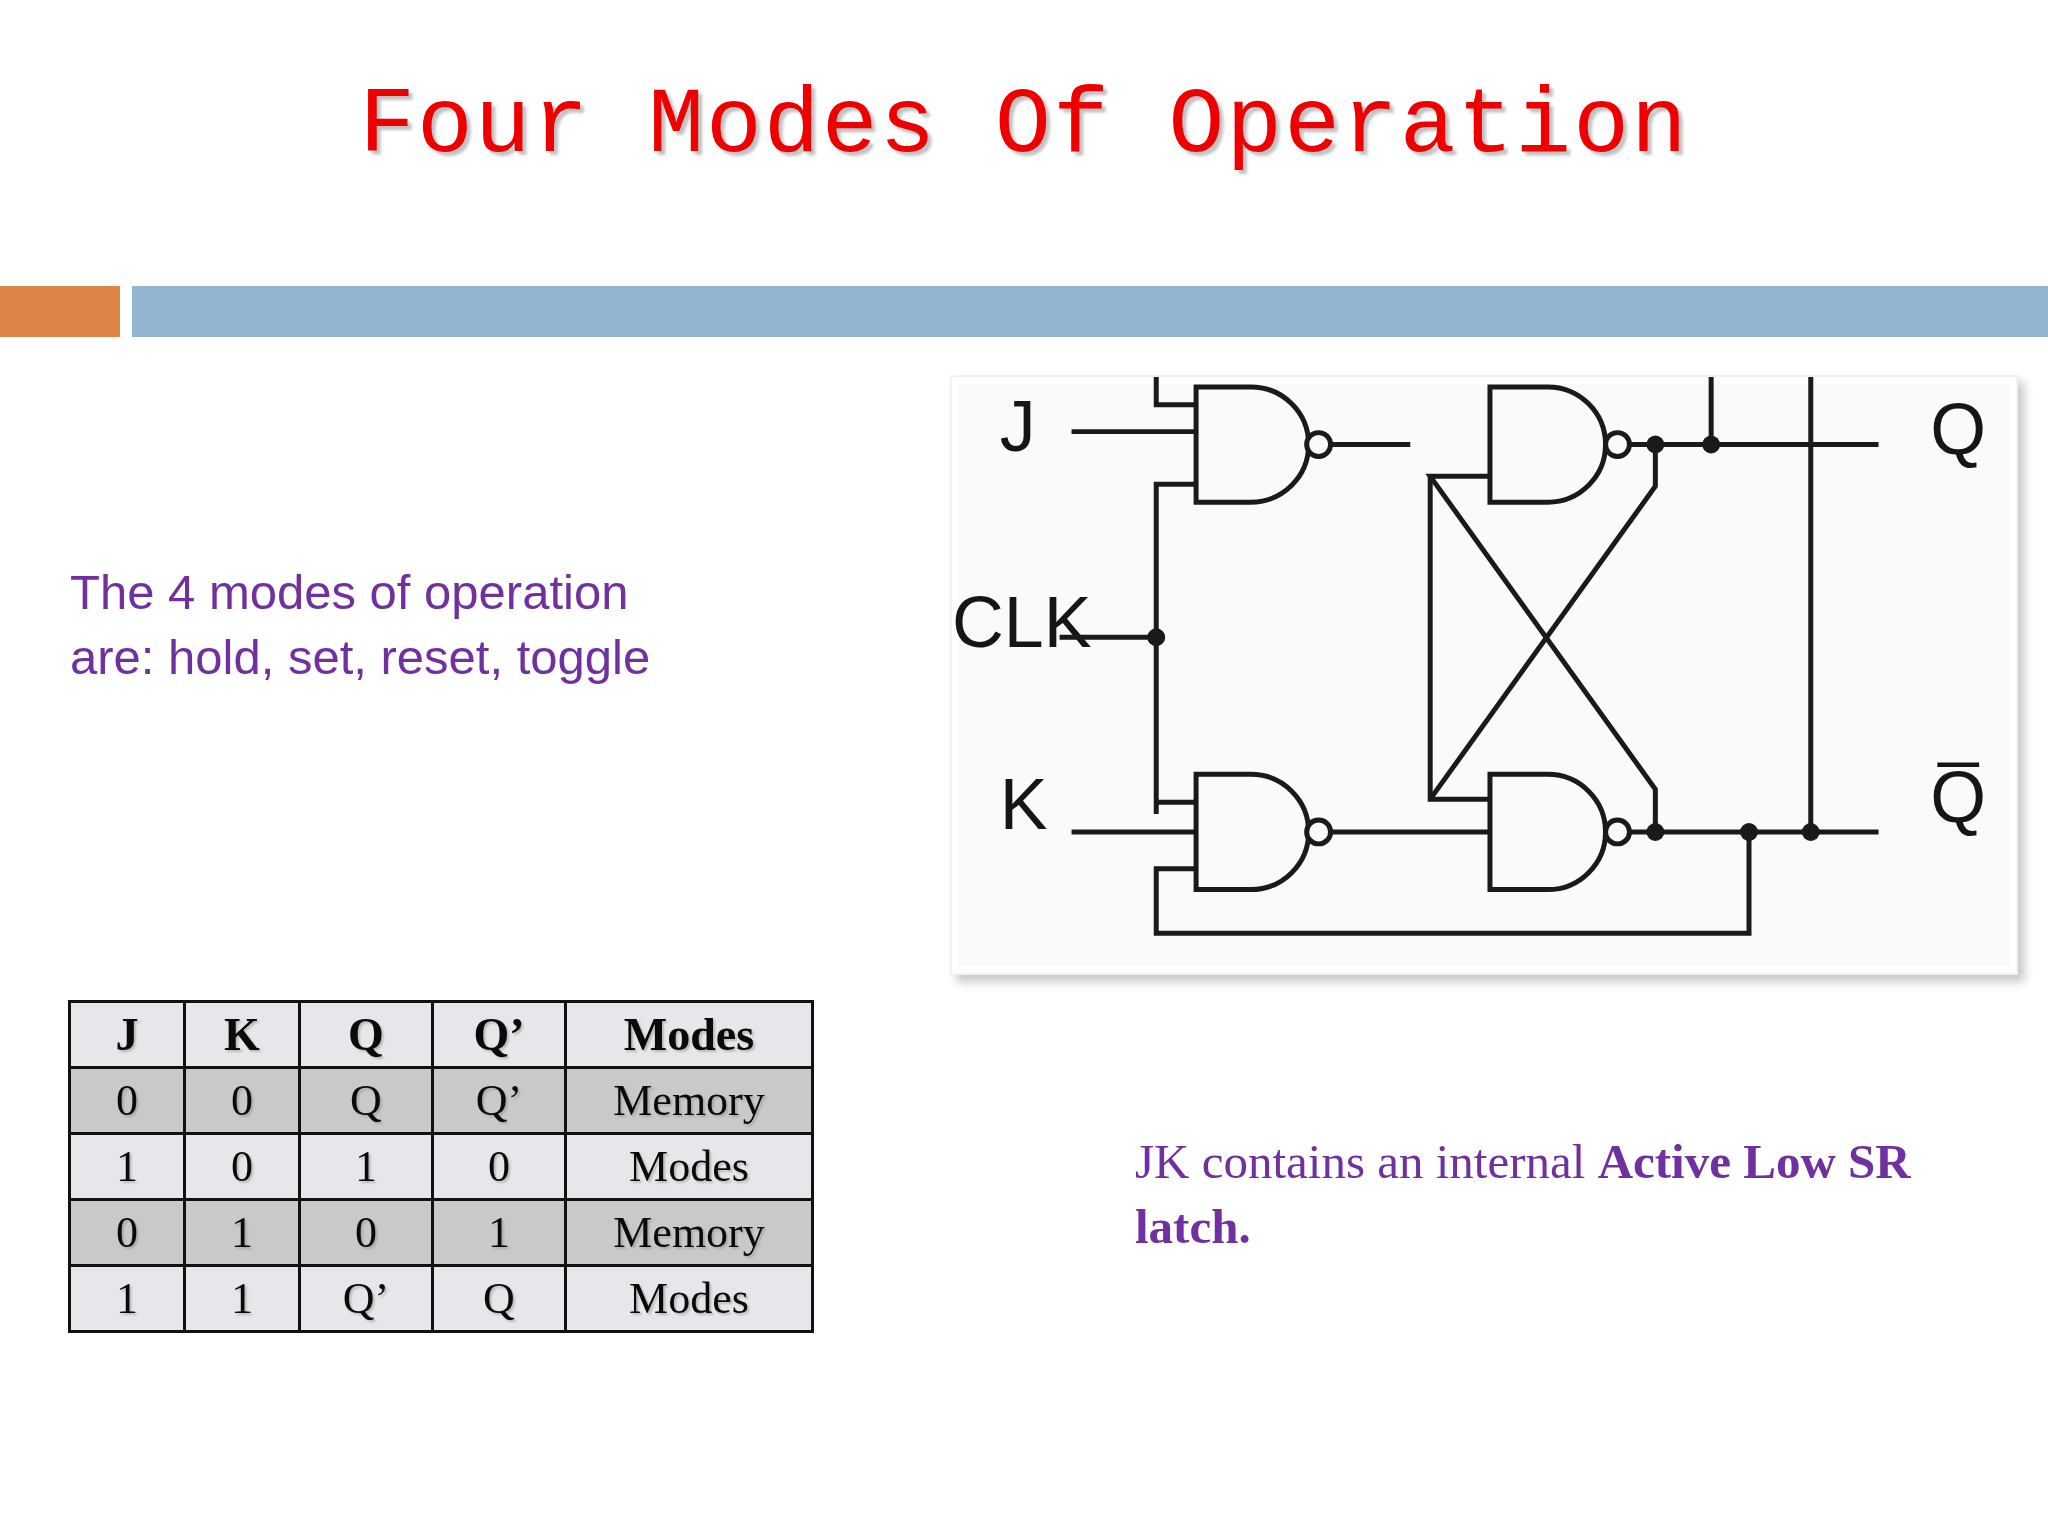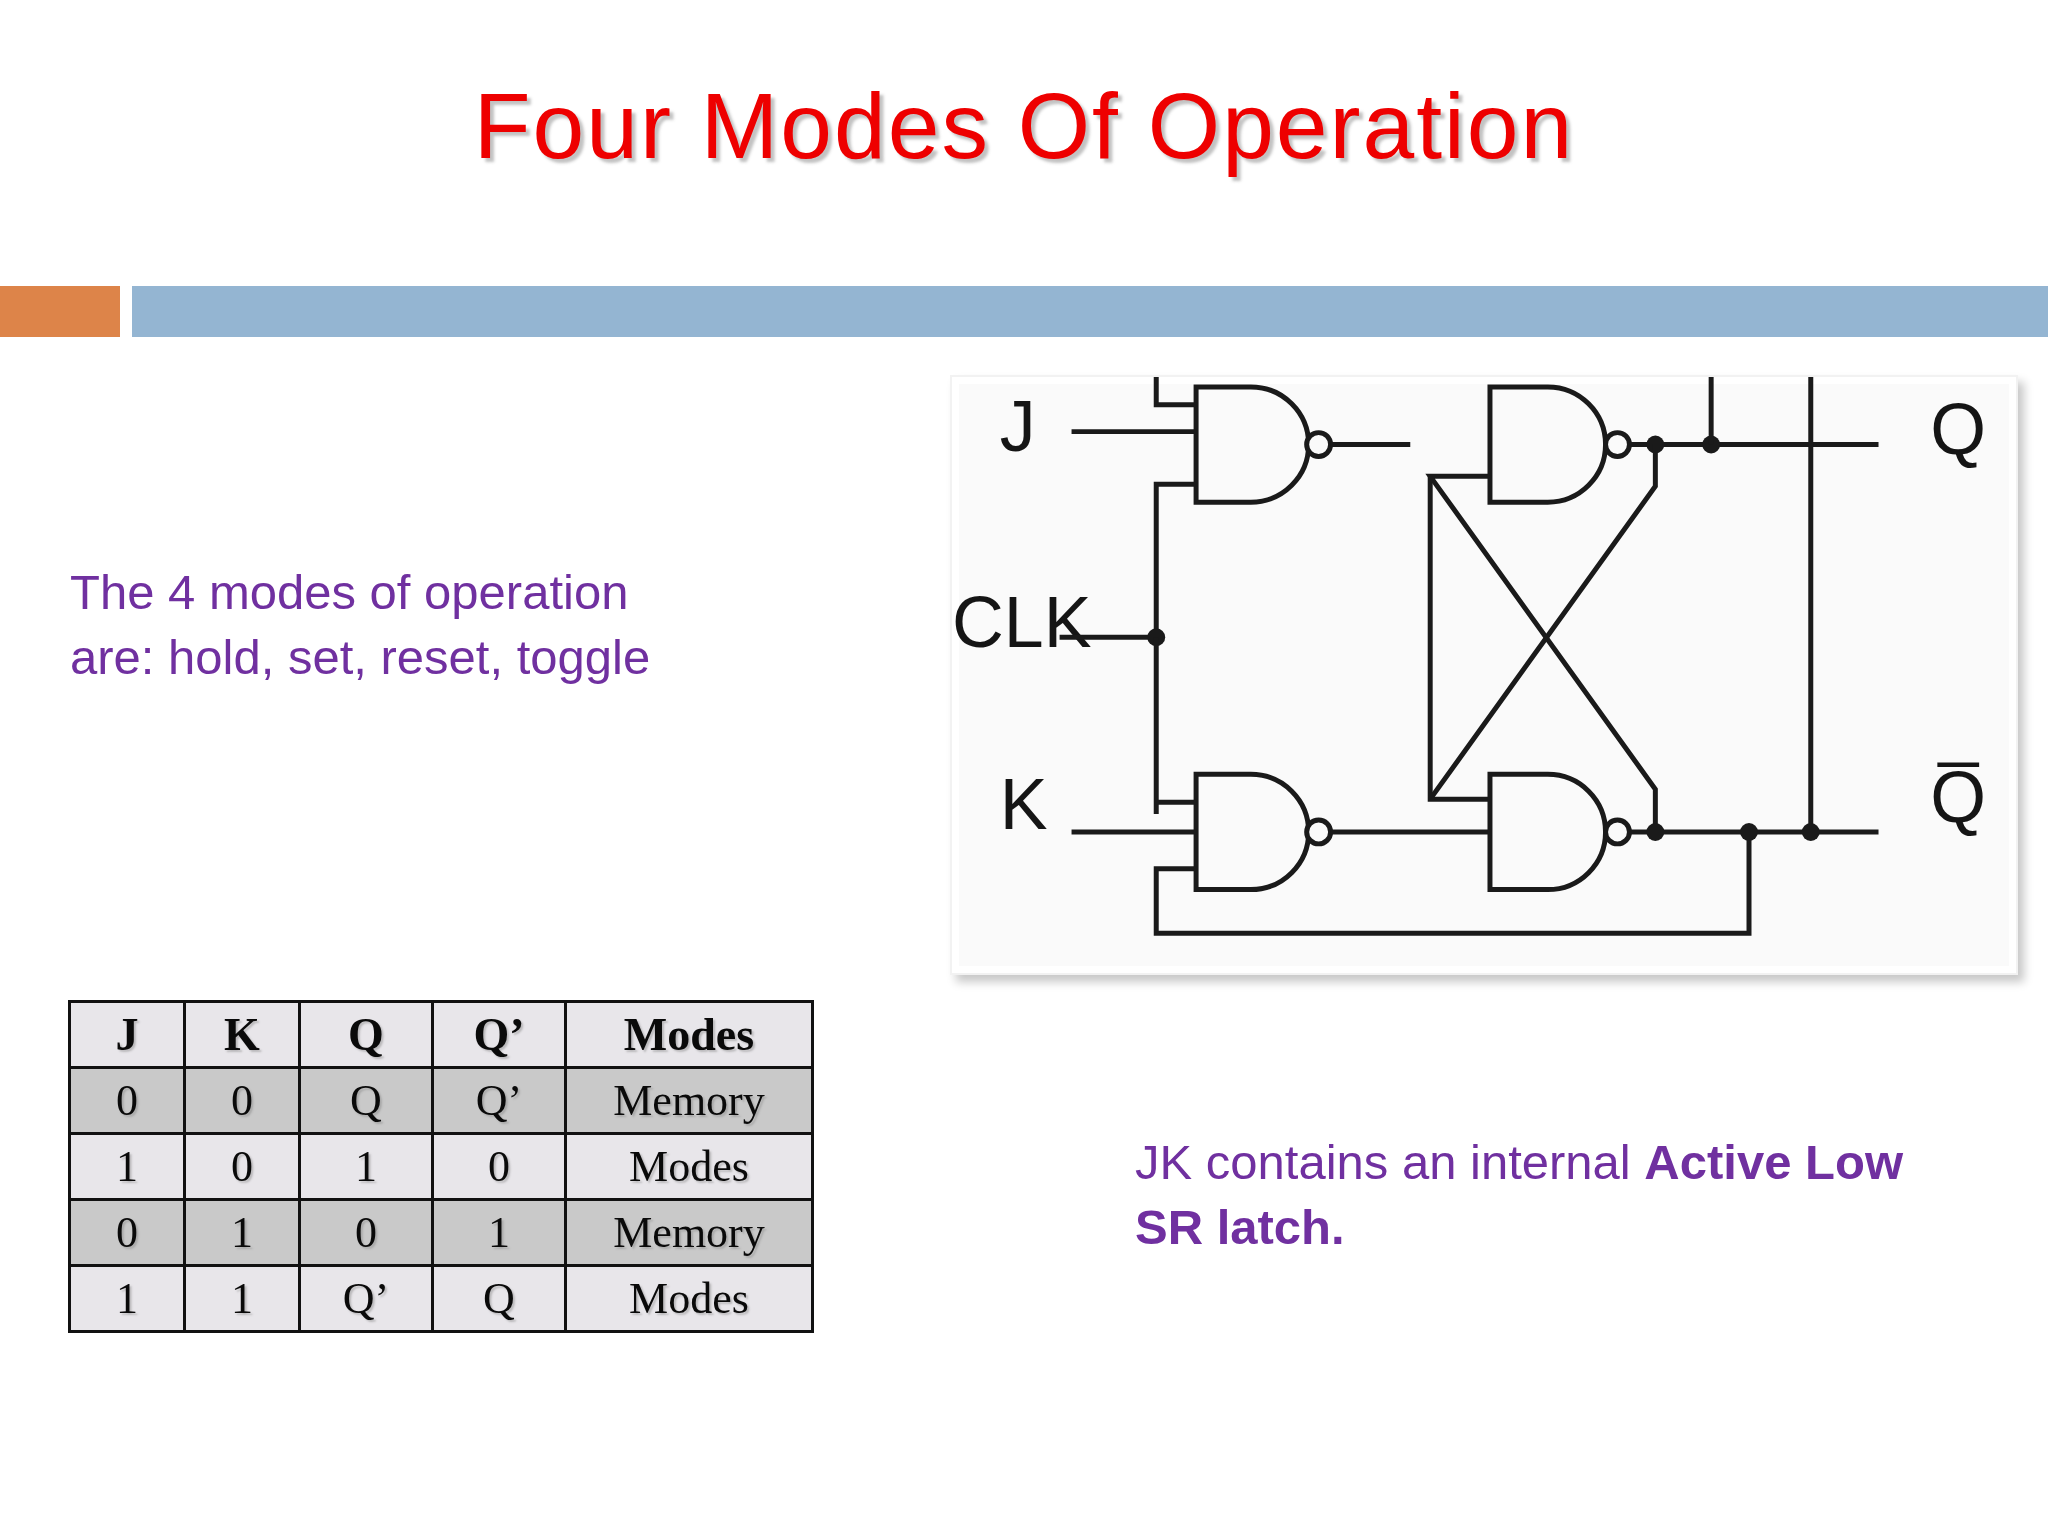--- a/index.html
+++ b/index.html
@@ -15,21 +15,21 @@
     font-family: "Liberation Sans", sans-serif;
   }
 
   
   #slide-title {
     position: absolute;
     left: 0;
     top: 78px;
     width: 2048px;
     text-align: center;
-    font-family: Liberation Sans, sans-serif;
+    font-family: Liberation Mono, monospace;
     font-size: 93px;
     font-weight: 400;
     letter-spacing: 2px;
     color: #EE0000;
     text-shadow: 4px 4px 3px rgba(120,120,120,0.45);
     white-space: nowrap;
     line-height: 1.05;
   }
 
   
@@ -62,21 +62,21 @@
     color: #7030A0;
   }
   #modes-text b { font-weight: normal; }
 
   
   #latch-text {
     position: absolute;
     left: 1135px;
     top: 1130px;
     width: 780px;
-    font-family: Liberation Sans, sans-serif;
+    font-family: Liberation Serif, serif;
     font-size: 49px;
     line-height: 1.32;
     color: #7030A0;
   }
   #latch-text b { font-weight: bold; }
 
   
   #truth-table-wrap {
     position: absolute;
     left: 68px;

